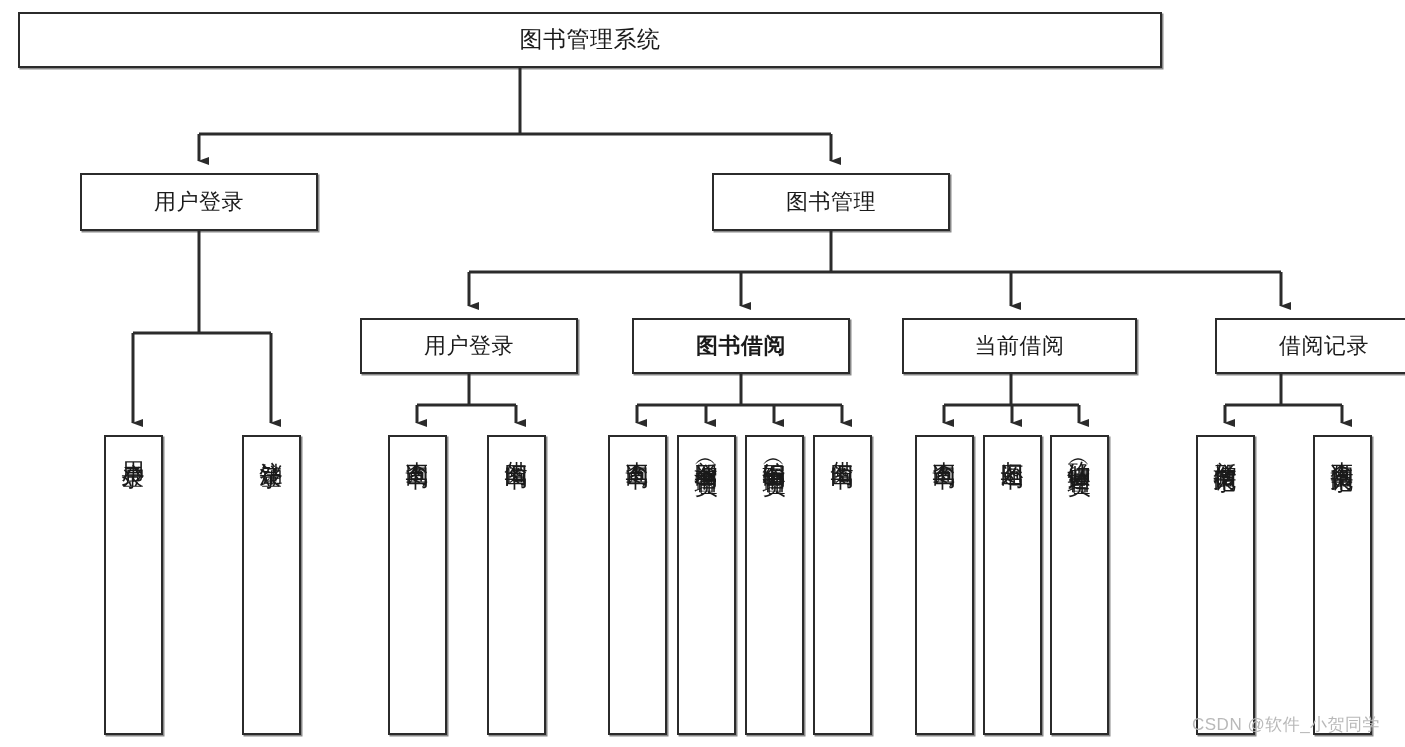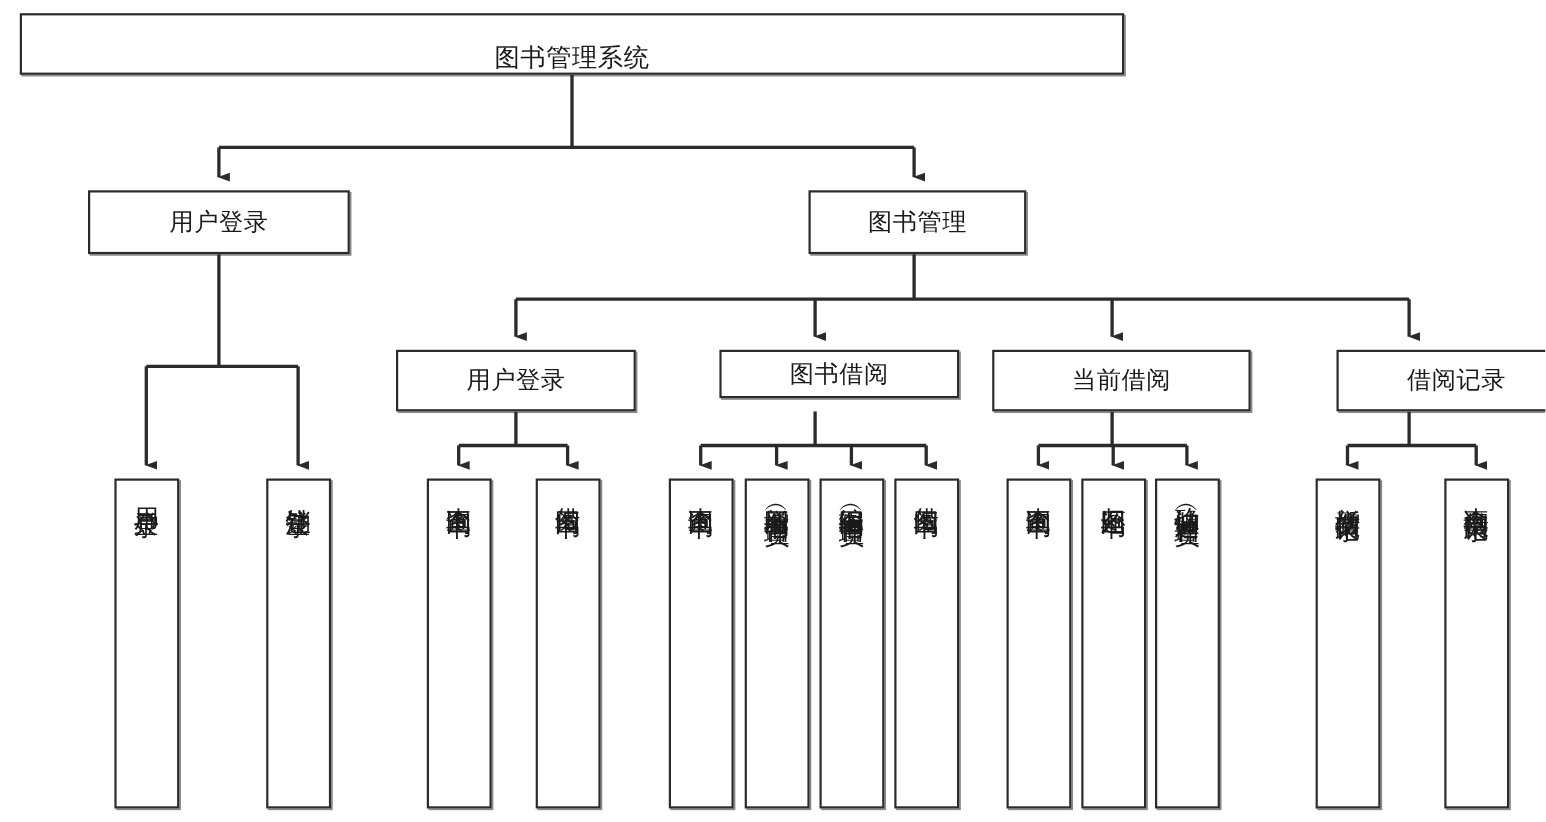--- a/index.html
+++ b/index.html
@@ -111,33 +111,33 @@
         <line x1="1012" y1="405" x2="1012" y2="423" stroke="#2b2b2b" stroke-width="3" marker-end="url(#arrowhead)"></line>
         <line x1="1079" y1="405" x2="1079" y2="423" stroke="#2b2b2b" stroke-width="3" marker-end="url(#arrowhead)"></line>
         <line x1="1281" y1="374" x2="1281" y2="405" stroke="#2b2b2b" stroke-width="3"></line>
         <line x1="1225" y1="405" x2="1342" y2="405" stroke="#2b2b2b" stroke-width="3"></line>
         <line x1="1225" y1="405" x2="1225" y2="423" stroke="#2b2b2b" stroke-width="3" marker-end="url(#arrowhead)"></line>
         <line x1="1342" y1="405" x2="1342" y2="423" stroke="#2b2b2b" stroke-width="3" marker-end="url(#arrowhead)"></line>
       </g>
   </svg>
 
   <div id="nodes-layer">
-      <div class="node horizontal" id="root-node" style="left: 18px; top: 12px; width: 1004px; height: 56px; align-items: flex-end;">
+      <div class="node horizontal" id="root-node" style="left: 18px; top: 12px; width: 1144px; height: 56px;">
         <span class="label">图书管理系统</span>
       </div>
       <div class="node horizontal" id="user-login" style="left: 80px; top: 173px; width: 238px; height: 58px;">
         <span class="label">用户登录</span>
       </div>
-      <div class="node horizontal" id="book-management" style="left: 712px; top: 173px; width: 198px; height: 58px; margin-left: 23px;">
+      <div class="node horizontal" id="book-management" style="left: 712px; top: 173px; width: 238px; height: 58px;">
         <span class="label">图书管理</span>
       </div>
       <div class="node horizontal" id="new-book-recommend" style="left: 360px; top: 318px; width: 218px; height: 56px;">
         <span class="label">用户登录</span>
       </div>
-      <div class="node horizontal" id="book-borrow" style="left: 654px; top: 318px; width: 218px; height: 44px;">
+      <div class="node horizontal" id="book-borrow" style="left: 632px; top: 318px; width: 218px; height: 56px; font-weight: bold;">
         <span class="label">图书借阅</span>
       </div>
       <div class="node horizontal" id="current-borrow" style="left: 902px; top: 318px; width: 235px; height: 56px;">
         <span class="label">当前借阅</span>
       </div>
       <div class="node horizontal" id="borrow-record" style="left: 1172px; top: 318px; width: 218px; height: 56px; margin-left: 43px;">
         <span class="label">借阅记录</span>
       </div>
       <div class="node vertical" id="leaf-user-login" style="left: 104px; top: 435px; width: 59px; height: 300px;">
         <span class="label">用户登录</span>
@@ -173,14 +173,15 @@
         <span class="label">确认归还（管理员）</span>
       </div>
       <div class="node vertical" id="leaf-add-borrow-record" style="left: 1196px; top: 435px; width: 59px; height: 300px;">
         <span class="label">新增借阅记录</span>
       </div>
       <div class="node vertical" id="leaf-query-borrow-record" style="left: 1313px; top: 435px; width: 59px; height: 300px;">
         <span class="label">查询借阅记录</span>
       </div>
     </div>
 
+  <div class="watermark" style="left: 1192px; top: 713px;">CSDN @软件_小贺同学</div>
 
 </div>
 
 </body></html>

